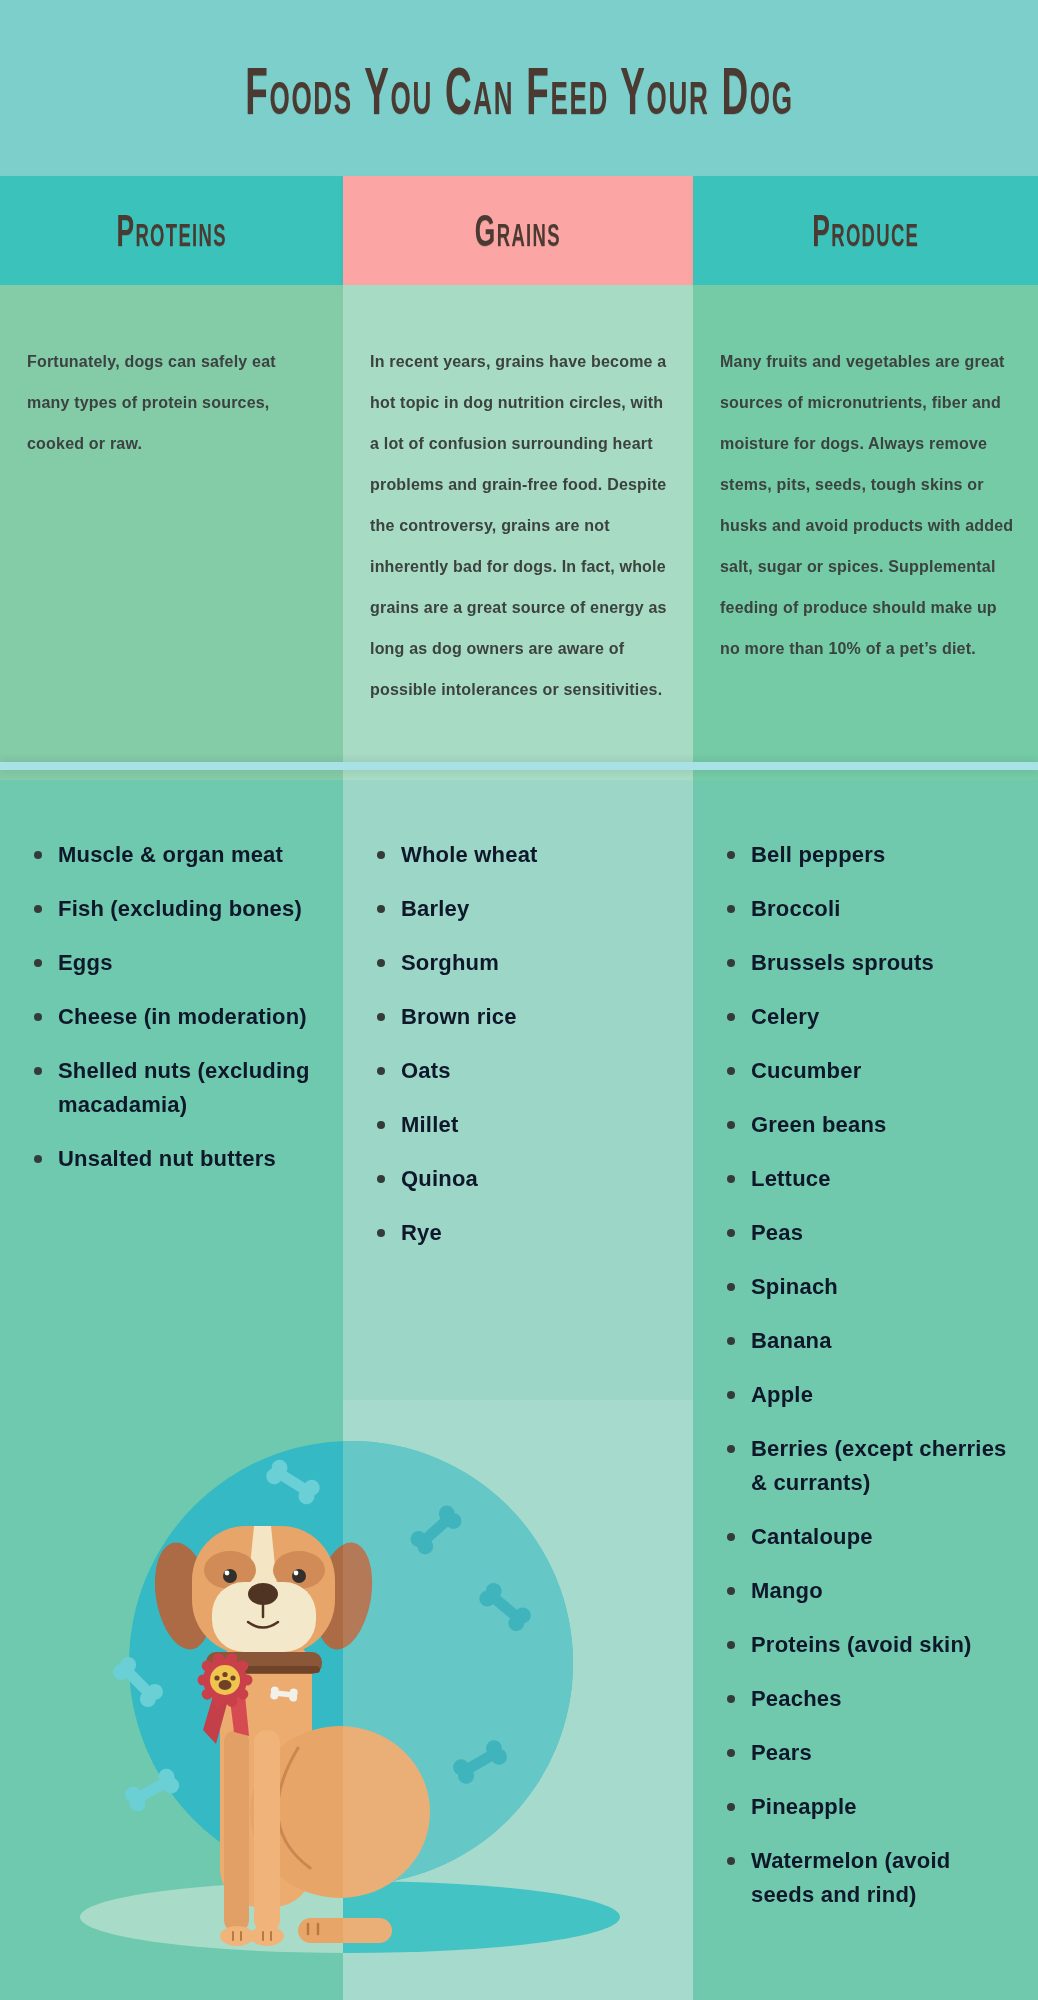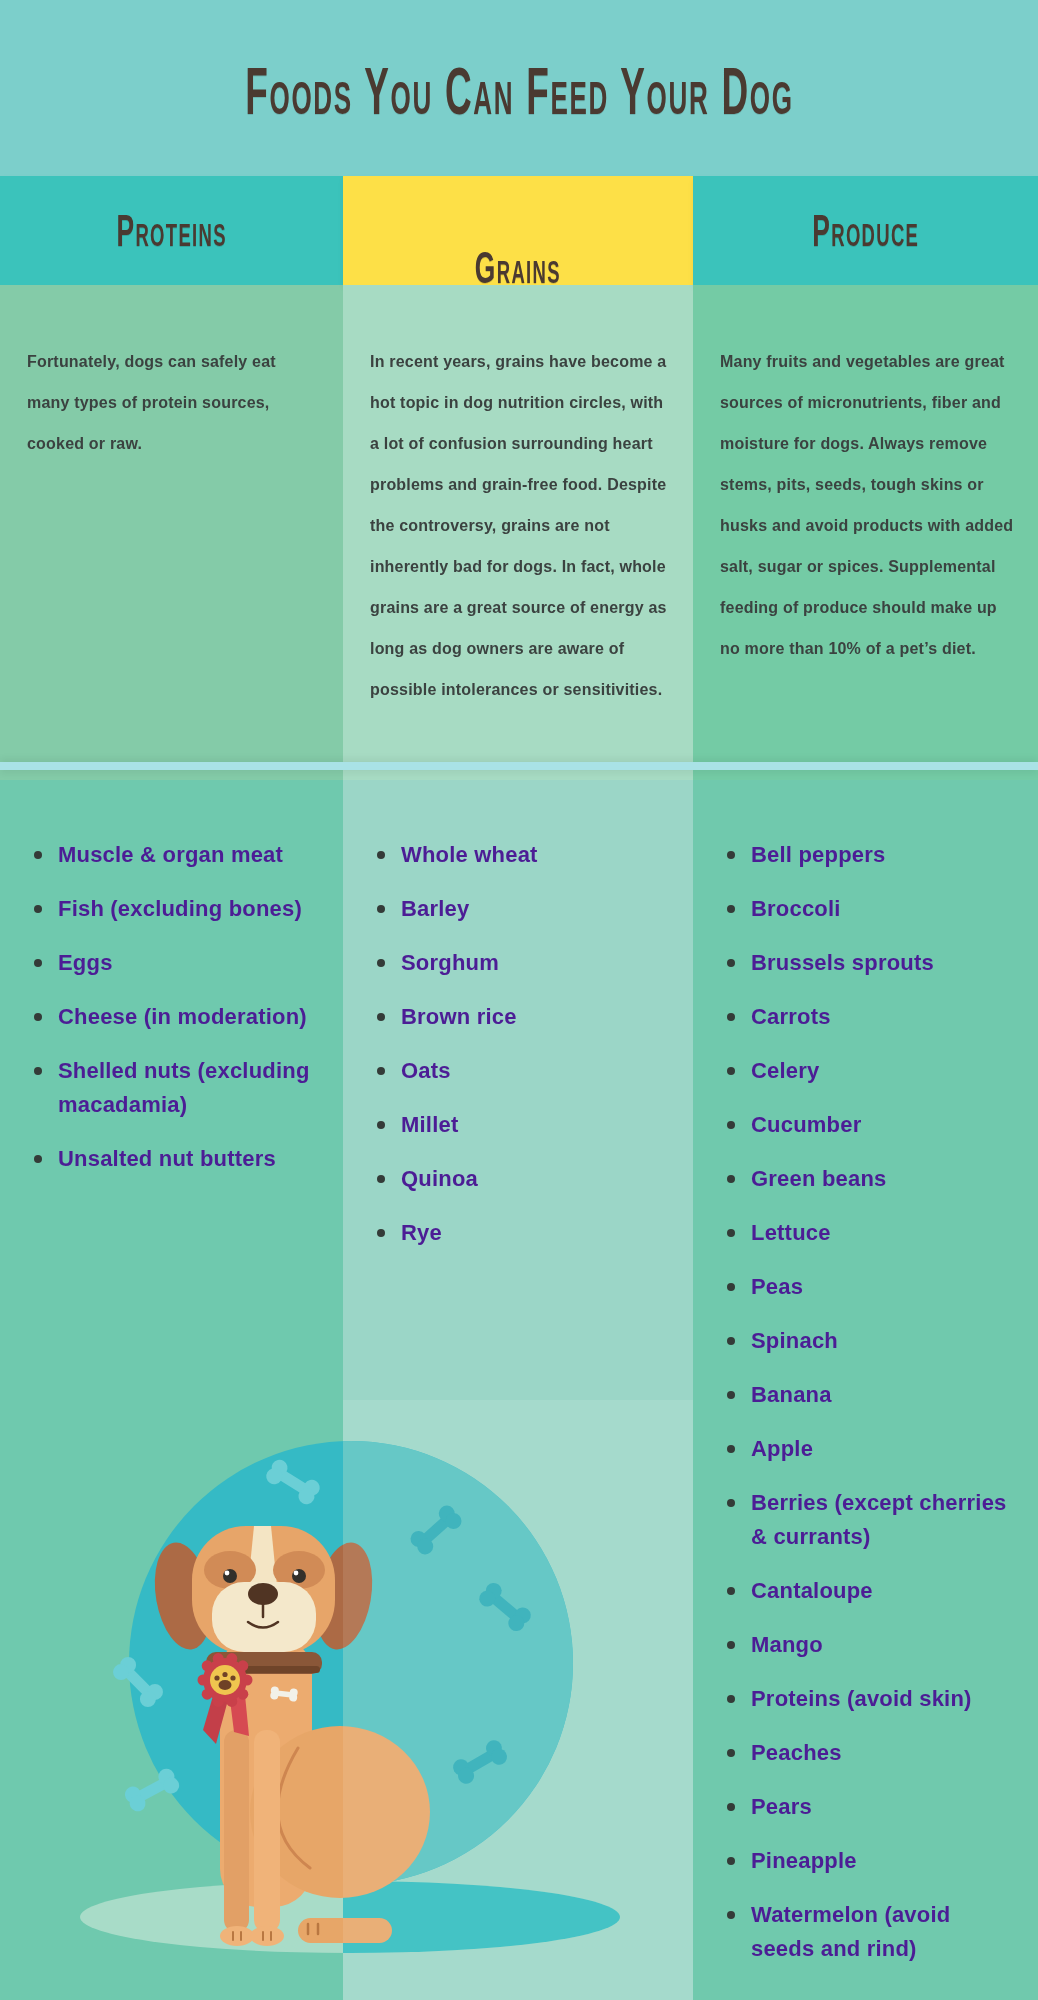--- a/index.html
+++ b/index.html
@@ -32,21 +32,21 @@
   .col{height:100%;}
   .col1{width:343px;}
   .col2{width:350px;}
   .col3{width:345px;}
   .col-header{
     height:109px;
     display:flex;align-items:center;justify-content:center;
     box-shadow:0 3px 6px rgba(0,0,0,0.06);
   }
   .hdr-dark{background:#3BC3BB;}
-  .hdr-light{background:#fde047;align-items:flex-end;}
+  .hdr-light{background:#fca5a5;}
   .col-header h2{
     margin:0;
     font-size:30px;font-weight:700;
     font-variant:small-caps;
     letter-spacing:1.5px;
     color:#4A3A31;
     transform:scale(0.88,1.45);
     transform-origin:center;
     white-space:nowrap;
     text-shadow:0 1px 0 rgba(0,0,0,0.15);
@@ -72,21 +72,21 @@
   }
   .list-c1{background:#6FC9AE;}
   .list-c2{background:#9BD6C7;}
   .list-c3{background:#70C9AD;}
   .col-list li{
     position:relative;
     padding-left:25px;
     margin-bottom:20px;
     font-size:22px;line-height:34px;font-weight:600;
     letter-spacing:0.2px;
-    color:#4c1d95;
+    color:#0f172a;
   }
   .col-list li::before{
     content:"";
     position:absolute;left:1px;top:13px;
     width:8px;height:8px;border-radius:50%;
     background:#343B38;
   }
   
   .separator{
     position:absolute;top:762px;left:0;width:1038px;height:8px;
@@ -148,21 +148,20 @@
       <div class="col-header hdr-dark">
         <h2>Produce</h2>
       </div>
       <div class="col-desc desc-c3">
         <p>Many fruits and vegetables are great sources of micronutrients, fiber and moisture for dogs. Always remove stems, pits, seeds, tough skins or husks and avoid products with added salt, sugar or spices. Supplemental feeding of produce should make up no more than 10% of a pet’s diet.</p>
       </div>
       <ul class="col-list list-c3">
           <li>Bell peppers</li>
           <li>Broccoli</li>
           <li>Brussels sprouts</li>
-          <li>Carrots</li>
           <li>Celery</li>
           <li>Cucumber</li>
           <li>Green beans</li>
           <li>Lettuce</li>
           <li>Peas</li>
           <li>Spinach</li>
           <li>Banana</li>
           <li>Apple</li>
           <li>Berries (except cherries &amp; currants)</li>
           <li>Cantaloupe</li>

